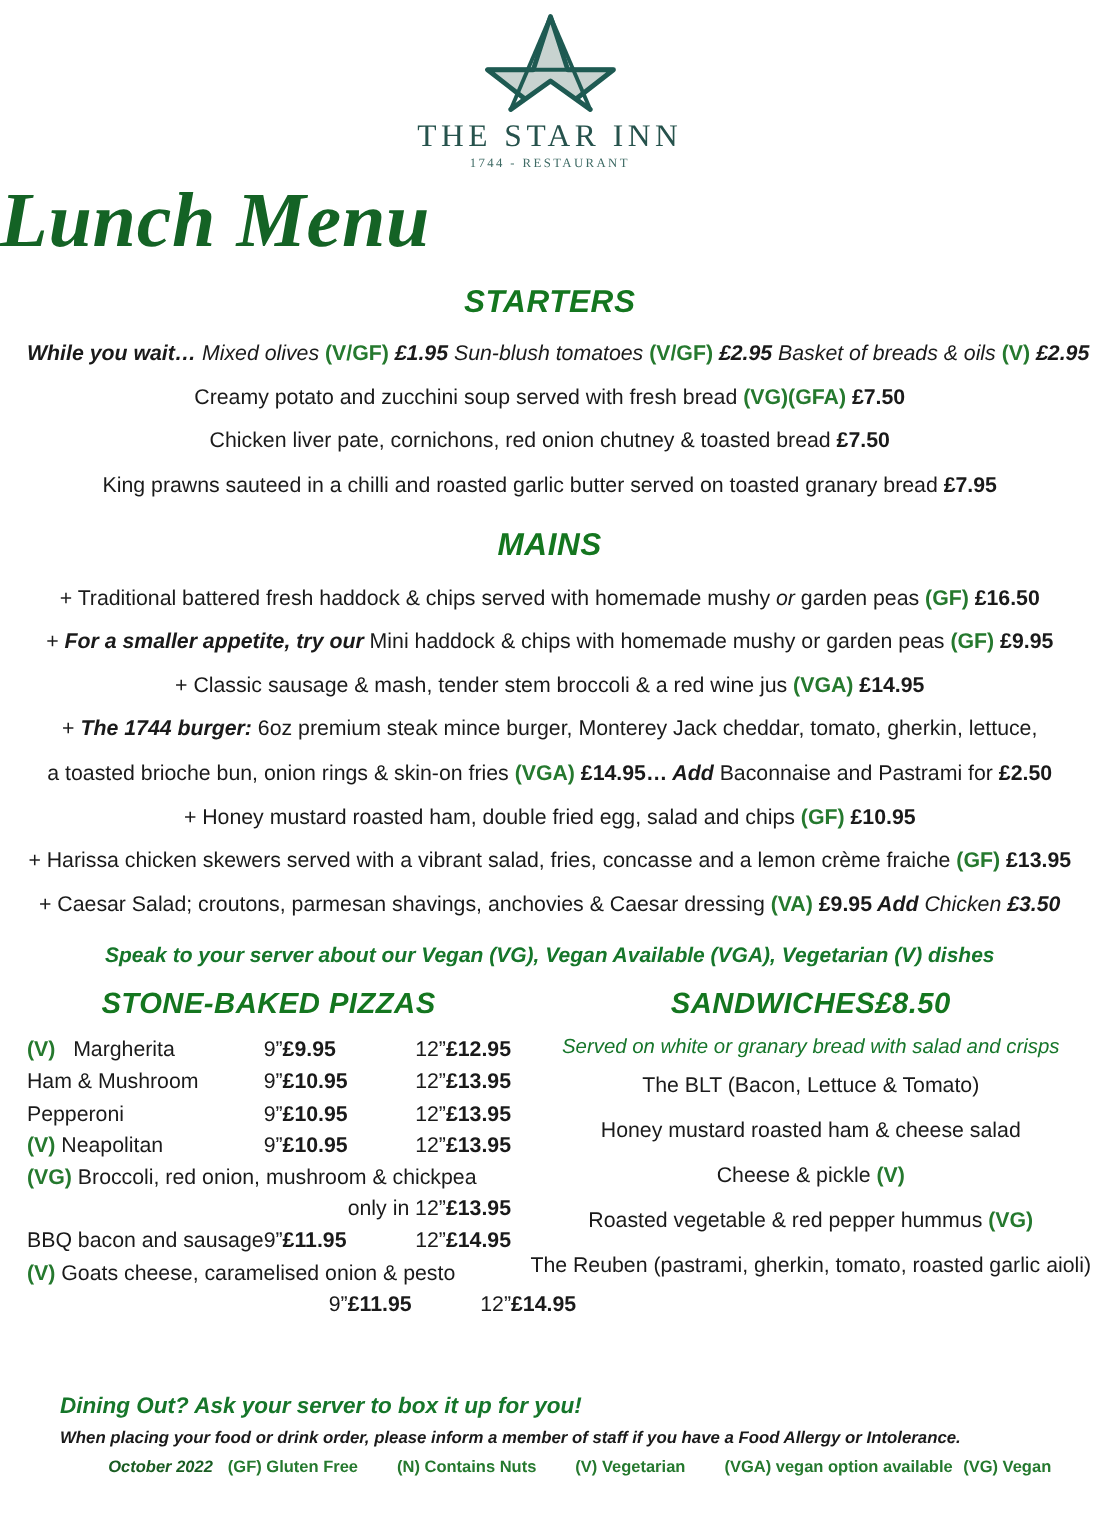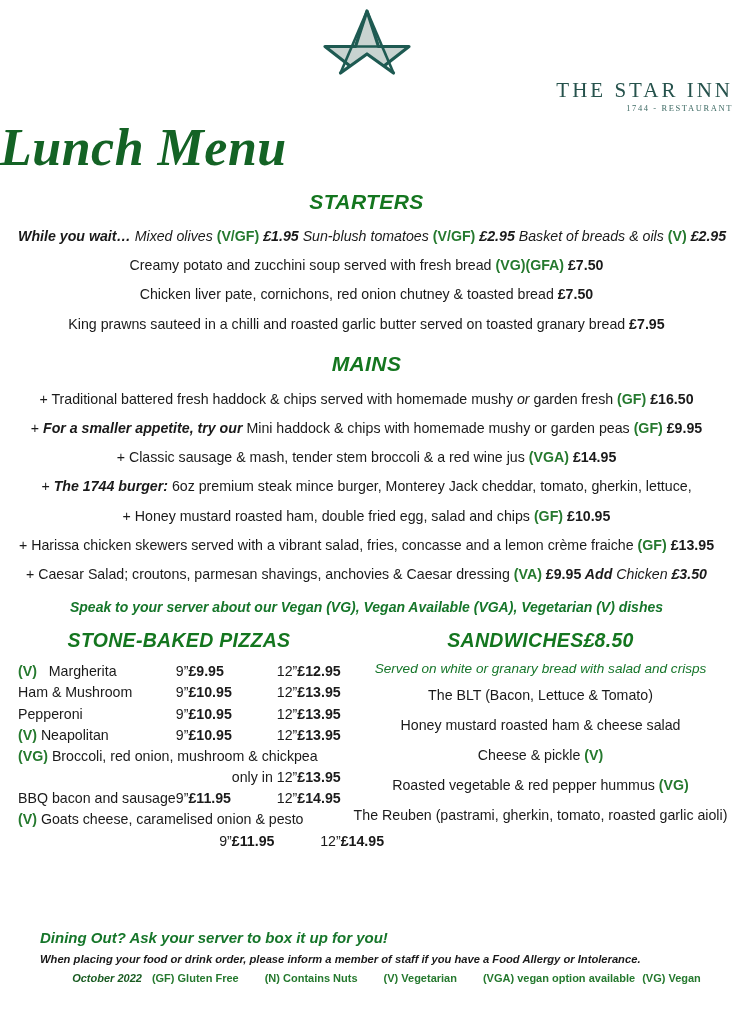--- a/index.html
+++ b/index.html
@@ -18,21 +18,21 @@
   .page {
     width: 733px;
     height: 1024px;
     position: relative;
     box-sizing: border-box;
     padding: 0;
   }
 
   
   .logo-block {
-    text-align: right;
+    text-align: center;
     padding-top: 6px;
   }
   .star-wrap {
     width: 100px;
     height: 72px;
     margin: 0 auto;
     position: relative;
   }
   .star-wrap svg { display: block; margin: 0 auto; }
   .inn-name {
@@ -213,24 +213,25 @@
     <div class="line">
       <span class="bi">While you wait…</span><span><span class="i"> Mixed olives </span><span class="g">(V/GF)</span><span class="price-i"> £1.95</span><span class="i">  Sun-blush tomatoes </span><span class="g">(V/GF)</span><span class="price-i"> £2.95</span><span class="i">  Basket of breads &amp; oils </span><span class="g">(V)</span><span class="price-i"> £2.95</span></span>
     </div>
     <div class="line"><span><span>Creamy potato and zucchini soup served with fresh bread </span><span class="g">(VG)(GFA)</span><span class="price"> £7.50</span></span></div>
     <div class="line"><span><span>Chicken liver pate, cornichons, red onion chutney &amp; toasted bread </span><span class="price"> £7.50</span></span></div>
     <div class="line"><span><span>King prawns sauteed in a chilli and roasted garlic butter served on toasted granary bread </span><span class="price"> £7.95</span></span></div>
   </div>
 
   <div class="section-head">MAINS</div>
   <div>
-    <div class="line"><span><span>+ Traditional battered fresh haddock &amp; chips served with homemade mushy </span><span class="i">or</span><span> garden fresh </span><span class="g">(GF)</span><span class="price">  £16.50</span></span></div>
+    <div class="line"><span><span>+ Traditional battered fresh haddock &amp; chips served with homemade mushy </span><span class="i">or</span><span> garden peas </span><span class="g">(GF)</span><span class="price">  £16.50</span></span></div>
     <div class="line"><span><span>+ </span><span class="bi">For a smaller appetite, try our</span><span> Mini haddock &amp; chips with homemade mushy or garden peas </span><span class="g">(GF)</span><span class="price"> £9.95</span></span></div>
     <div class="line"><span><span>+ Classic sausage &amp; mash, tender stem broccoli &amp; a red wine jus </span><span class="g">(VGA)</span><span class="price"> £14.95</span></span></div>
     <div class="line"><span><span>+ </span><span class="bi">The 1744 burger:</span><span> 6oz premium steak mince burger, Monterey Jack cheddar, tomato, gherkin, lettuce,</span></span></div>
+    <div class="line"><span><span>a toasted brioche bun, onion rings &amp; skin-on fries </span><span class="g">(VGA)</span><span class="price"> £14.95…</span><span class="bi">  Add</span><span> Baconnaise and Pastrami for </span><span class="price">£2.50</span></span></div>
     <div class="line"><span><span>+ Honey mustard roasted ham, double fried egg, salad and chips </span><span class="g">(GF)</span><span class="price">  £10.95</span></span></div>
     <div class="line"><span><span>+ Harissa chicken skewers served with a vibrant salad, fries, concasse and a lemon crème fraiche </span><span class="g"> (GF)</span><span class="price">  £13.95</span></span></div>
     <div class="line"><span><span>+ Caesar Salad; croutons, parmesan shavings, anchovies &amp; Caesar dressing </span><span class="g">(VA)</span><span class="price"> £9.95</span><span class="bi"> Add</span><span class="i"> Chicken </span><span class="price-i">£3.50</span></span></div>
   </div>
   <div class="note-green">Speak to your server about our Vegan (VG), Vegan Available (VGA), Vegetarian (V) dishes</div>
 
   <div class="columns">
 
     <div class="col-left">
       <div class="pizza-head">STONE-BAKED PIZZAS</div>

